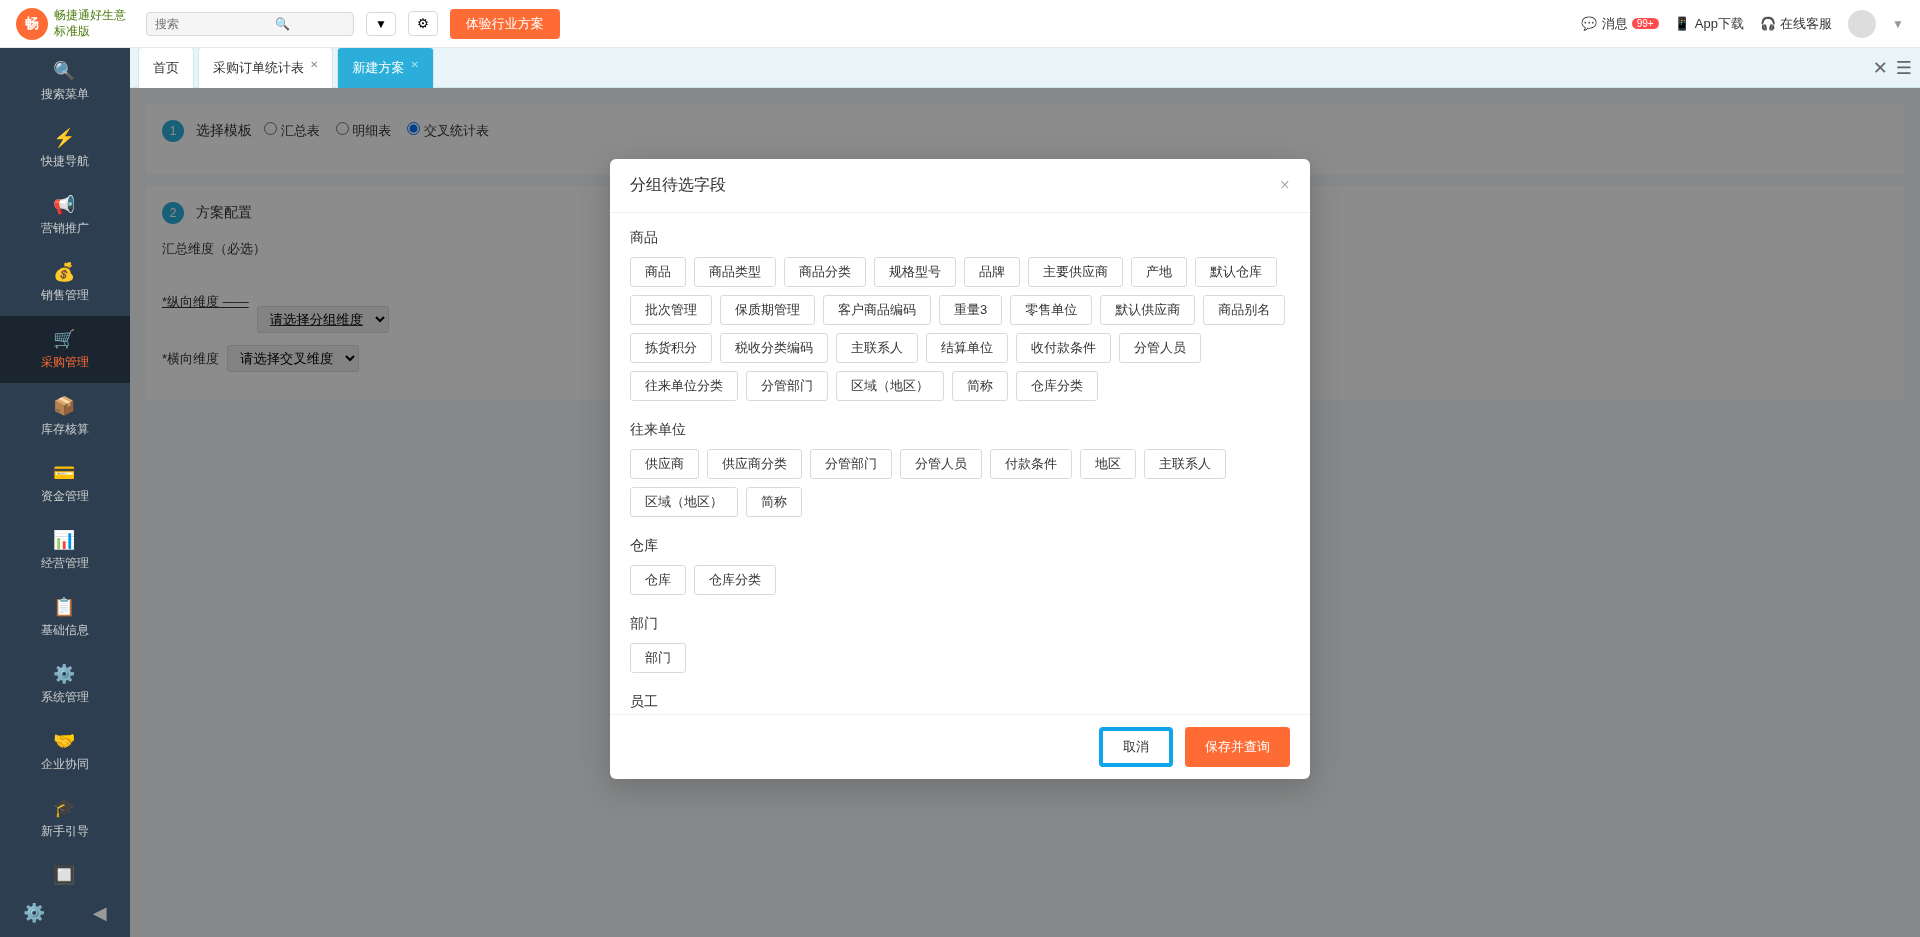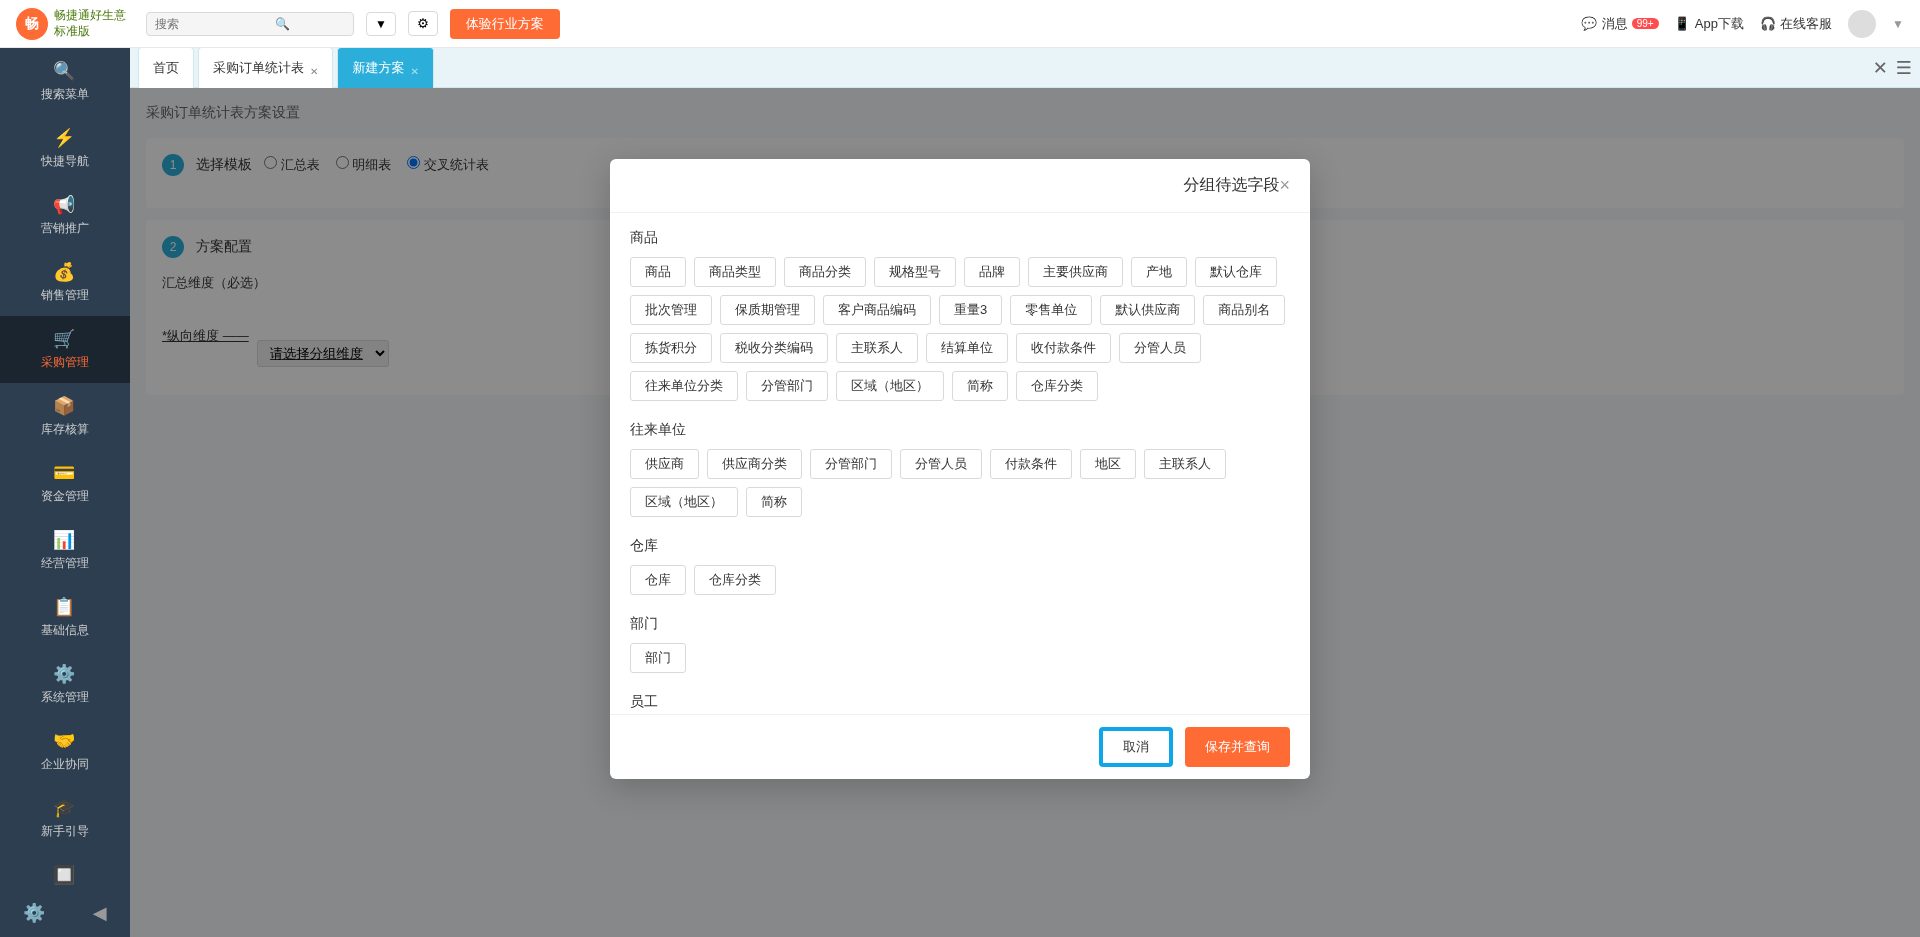--- a/index.html
+++ b/index.html
@@ -66,21 +66,21 @@
     .sidebar-item.active { background: #1a252f; color: #ff6b35; }
     .sidebar-icon { font-size: 18px; }
 
     
     .tab-bar {
       position: fixed; top: 48px; left: 130px; right: 0; height: 40px;
       background: #e8f4f8; display: flex; align-items: center; padding: 0 8px;
       border-bottom: 1px solid #d0e8f0; z-index: 80;
     }
     .tab {
-      display: flex; align-items: flex-end; gap: 6px;
+      display: flex; align-items: flex-start; gap: 6px;
       padding: 11px 14px; background: #fff; border-radius: 4px 4px 0 0;
       margin-right: 4px; cursor: pointer; font-size: 13px;
       border: 1px solid #d0e8f0; border-bottom: none;
     }
     .tab.active { background: #2bafda; color: white; }
     .tab-close { font-size: 10px; opacity: 0.6; cursor: pointer; }
 
     
     .main-content {
       position: fixed; top: 88px; left: 130px; right: 0; bottom: 0;
@@ -102,23 +102,24 @@
       transform: translate(-50%, -50%);
       background: white;
       border-radius: 6px;
       width: 700px;
       max-height: 620px;
       z-index: 300;
       display: flex; flex-direction: column;
       box-shadow: 0 8px 32px rgba(0,0,0,0.2);
     }
     .modal-header {
-      display: flex; align-items: center; justify-content: flex-end;
+      display: flex; align-items: center; justify-content: space-between;
       padding: 16px 20px;
       border-bottom: 1px solid #f0f0f0;
+      font-family: Liberation Serif, serif;
     }
     .modal-title { font-size: 16px; font-weight: 500; color: #333; }
     .modal-close {
       cursor: pointer; font-size: 18px; color: #999;
     }
     .modal-body {
       flex: 1; overflow-y: auto; padding: 16px 20px;
     }
     .modal-footer {
       padding: 12px 20px;
@@ -301,21 +302,20 @@
   </div>
   <div class="tab active">
     <span>新建方案</span>
     <span class="tab-close">✕</span>
   </div>
   <span style="margin-left: auto; font-size: 18px; cursor:pointer; color:#666;">✕</span>
   <span style="margin-left: 8px; font-size: 18px; cursor:pointer; color:#666;">☰</span>
 </div>
 
 <div class="main-content">
-  <div class="page-title">采购订单统计表方案设置</div>
 
   <div class="bg-content">
     <div class="step-bar">
       <div class="step-num">1</div>
       <div class="step-label">选择模板</div>
       <div class="radio-group">
         <label><input type="radio" name="template" style=""> <span>汇总表</span></label>
         <label><input type="radio" name="template" style=""> <span>明细表</span></label>
         <label><input type="radio" name="template" checked="" style=""> <span>交叉统计表</span></label>
       </div>
@@ -326,20 +326,28 @@
     <div class="step-bar">
       <div class="step-num">2</div>
       <div class="step-label">方案配置</div>
     </div>
     <div style="margin-bottom:12px;">汇总维度（必选）</div>
     <div style="display:flex; gap:16px; margin-bottom:12px;text-decoration:underline;">
       <div style="display:flex; align-items:center; gap:8px;">
         <span>*纵向维度 ——</span>
         <select style="border:1px solid #d9d9d9; padding:4px 8px; border-radius:3px;margin-top:36px;">
           <option>请选择分组维度</option>
+        </select>
+      </div>
+    </div>
+    <div style="display:flex; gap:16px; margin-bottom:12px;">
+      <div style="display:flex; align-items:center; gap:8px;">
+        <span>*横向维度</span>
+        <select style="border:1px solid #d9d9d9; padding:4px 8px; border-radius:3px;">
+          <option>请选择交叉维度</option>
         </select>
       </div>
     </div>
   </div>
 </div>
 
 <div class="modal-backdrop"></div>
 
 <div class="modal">
   <div class="modal-header">

